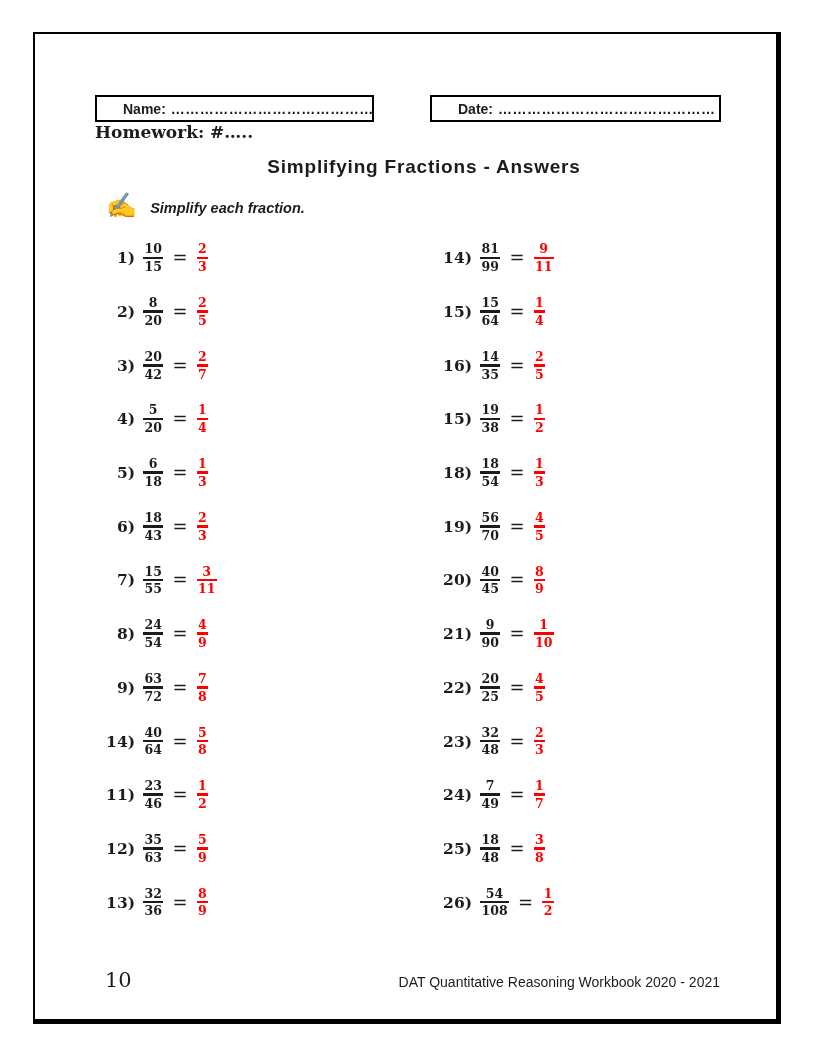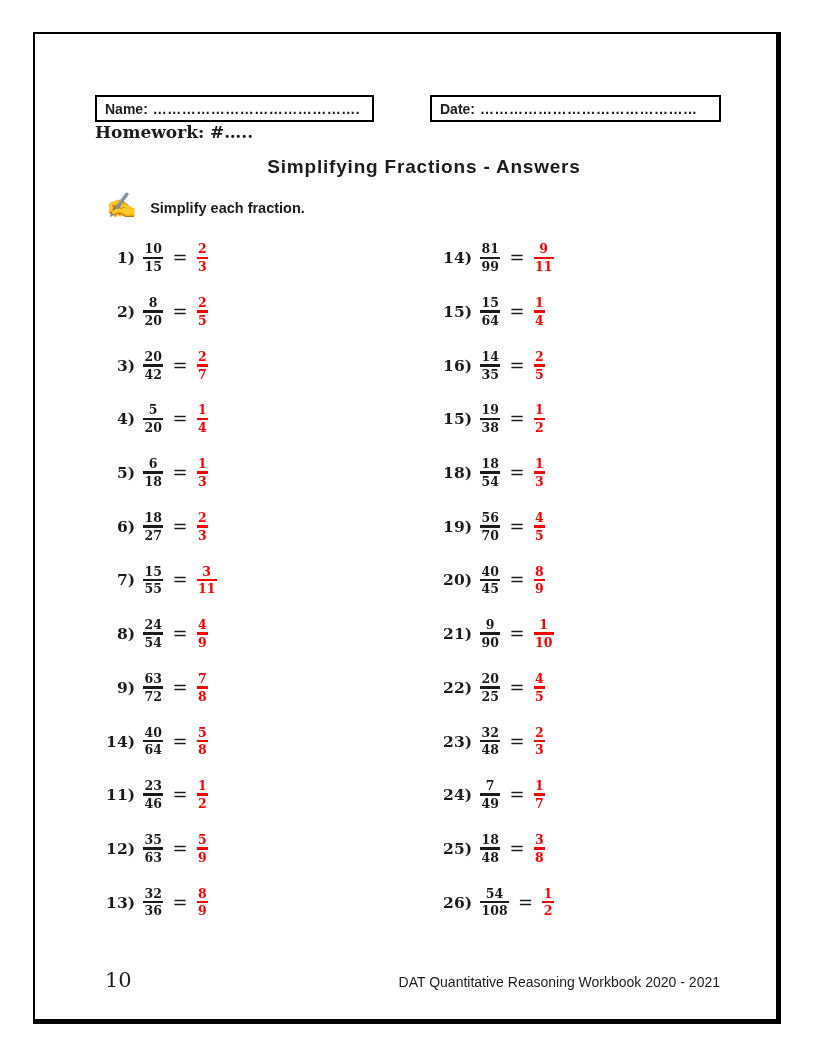--- a/index.html
+++ b/index.html
@@ -13,21 +13,21 @@
     position:absolute; left:33px; top:32px; width:748px; height:992px;
     border:2px solid #000; border-right-width:5px; border-bottom-width:5px;
     background:transparent;
   }
   .fill-boxes {
     position:absolute; top:95px; left:95px; width:626px;
     display:flex; justify-content:space-between;
   }
   .fill-box {
     border:2px solid #000; height:27px; display:flex; align-items:center;
-    padding:0 8px; font-family:"Liberation Sans", sans-serif;
+    padding:0 26px; font-family:"Liberation Sans", sans-serif;
     font-weight:bold; font-size:14px; white-space:nowrap; overflow:hidden;
   }
   .name-box { width:279px; }
   .date-box { width:291px;margin-left:45px; }
   .dots { margin-left:5px; letter-spacing:0.5px; }
   .homework {
     position:absolute; top:122px; left:95px;
     font-family:"DejaVu Serif", serif; font-weight:bold; font-size:17px;
   }
   .title {
@@ -35,21 +35,21 @@
     font-family:"Liberation Sans", sans-serif; font-weight:bold;
     font-size:19px; letter-spacing:0.8px;
   }
   .instruction {
     position:absolute; top:195px; left:106px;
     display:flex; align-items:center; gap:13px;
   }
   .instr-icon { font-size:25px; line-height:1; transform:translateY(-2px); }
   .instr-text {
     font-family:"Liberation Sans", sans-serif; font-weight:bold;
-    font-size:14.5px;
+    font-style:italic; font-size:14.5px;
   }
   .problems { position:absolute; top:231px; left:95px; display:flex; }
   .col { display:flex; flex-direction:column; }
   .col-left { width:337px; }
   .prob-row { height:53.7px; display:flex; align-items:center; }
   .pnum {
     font-family:"DejaVu Serif", serif; font-size:15.5px; font-weight:600;
     width:40px; text-align:right; margin-right:8px; flex:none;
   }
   .frac {
@@ -171,21 +171,21 @@
       <span class="frac-bar"></span>
       <span class="frac-part">3</span>
     </span>
   </div>
 
   <div class="prob-row">
     <span class="pnum">6)</span>
     <span class="frac">
       <span class="frac-part">18</span>
       <span class="frac-bar"></span>
-      <span class="frac-part">27</span>
+      <span class="frac-part">43</span>
     </span>
     <span class="eq">=</span>
     <span class="frac answer">
       <span class="frac-part">2</span>
       <span class="frac-bar"></span>
       <span class="frac-part">3</span>
     </span>
   </div>
 
   <div class="prob-row">

